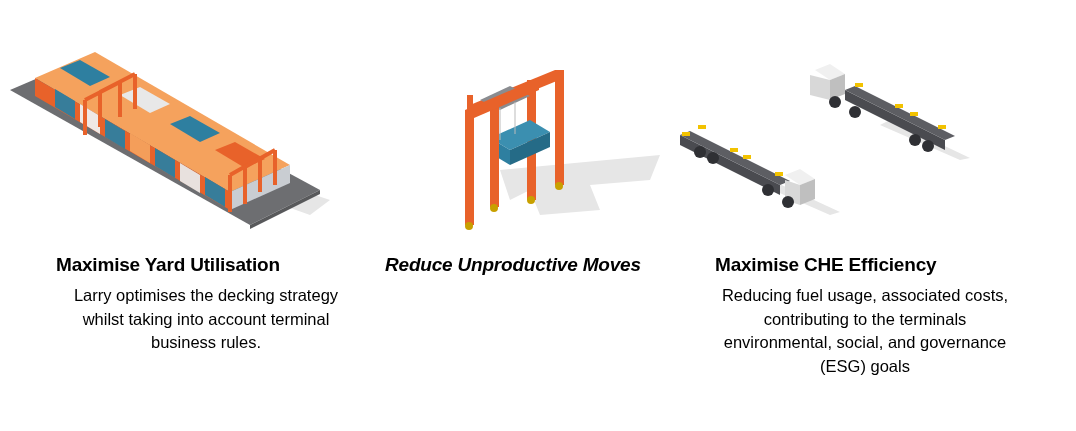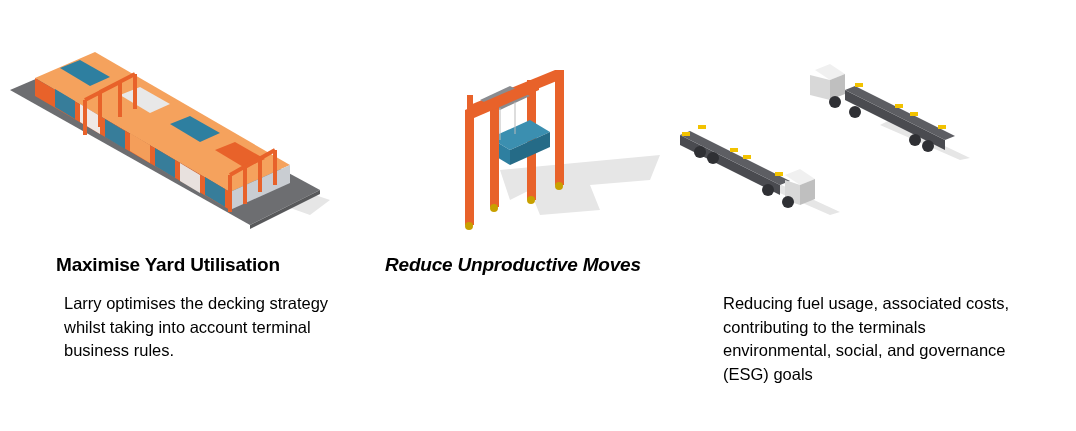--- a/index.html
+++ b/index.html
@@ -1,20 +1,20 @@
 <!DOCTYPE html>
 <html><head>
 <meta charset="utf-8">
 <style>
   html, body { margin:0; padding:0; background:#ffffff; }
   body { width:1076px; height:431px; position:relative; overflow:hidden; font-family:"Liberation Sans", sans-serif; color:#000; }
-  .card { position:absolute; top:0; width:330px; height:431px; }
+  .card { position:absolute; top:0; width:330px; height:431px;text-align:center; }
   .card .illus { position:absolute; top:40px; left:0; width:330px; height:200px; }
   .card h2 { position:absolute; top:254px; margin:0; font-size:19px; font-weight:bold; letter-spacing:-0.2px; white-space:nowrap; }
-  .card p { position:absolute; top:284px; margin:8px; font-size:16.5px; line-height:23.5px; width:300px; }
+  .card p { position:absolute; top:284px; margin:0; font-size:16.5px; line-height:23.5px; width:300px; }
   #c1 { left:0; } #c1 h2, #c1 p { left:56px; }
   #c2 { left:330px; } #c2 h2, #c2 p { left:55px;font-style:italic; }
   #c3 { left:660px; } #c3 h2, #c3 p { left:55px; }
 </style>
 </head>
 <body>
 
 <div class="card" id="c1">
   <svg class="illus" viewBox="0 0 330 200">
 
@@ -125,14 +125,15 @@
     <polygon points="125,135 140,129 155,139 140,145" fill="#f0f0f0"></polygon>
     <polygon points="125,140 140,145 140,165 125,160" fill="#d8d8d8"></polygon>
     <polygon points="140,145 155,139 155,159 140,165" fill="#bfbfbf"></polygon>
     <g fill="#2f3034">
         <circle cx="40" cy="112" r="6"></circle>
         <circle cx="53" cy="118" r="6"></circle>
         <circle cx="108" cy="150" r="6"></circle>
         <circle cx="128" cy="162" r="6"></circle>
       </g>
   </svg>
+  <h2>Maximise CHE Efficiency</h2>
   <p>Reducing fuel usage, associated costs, contributing to the terminals environmental, social, and governance (ESG) goals</p>
 </div>
 
 </body></html>

